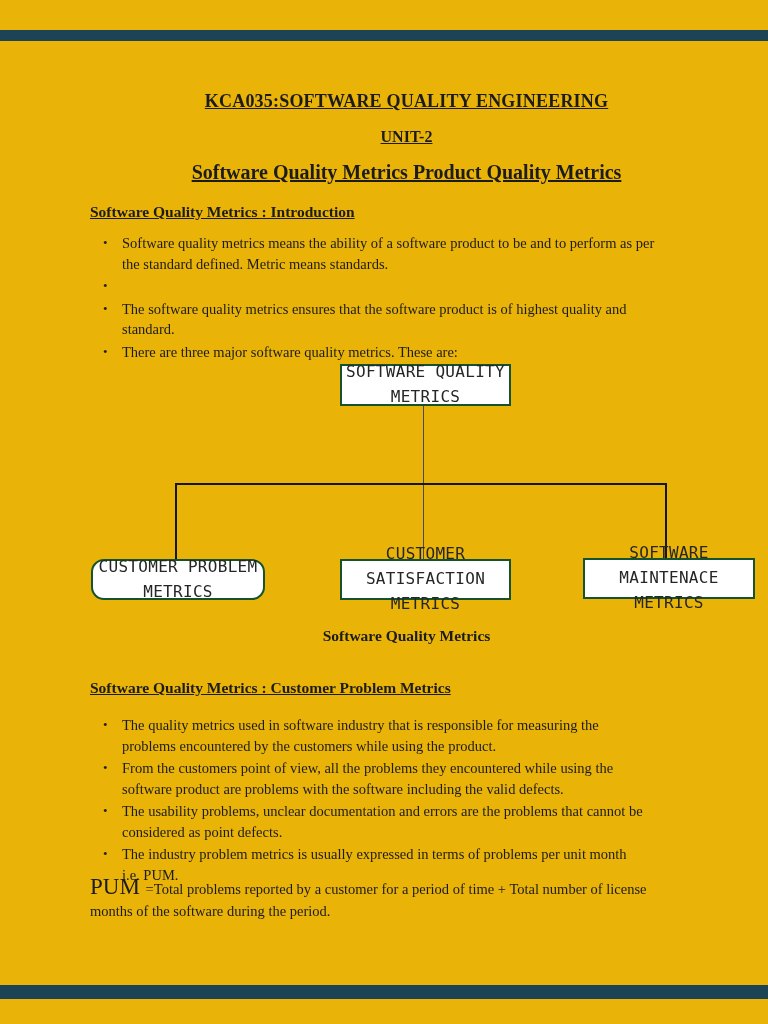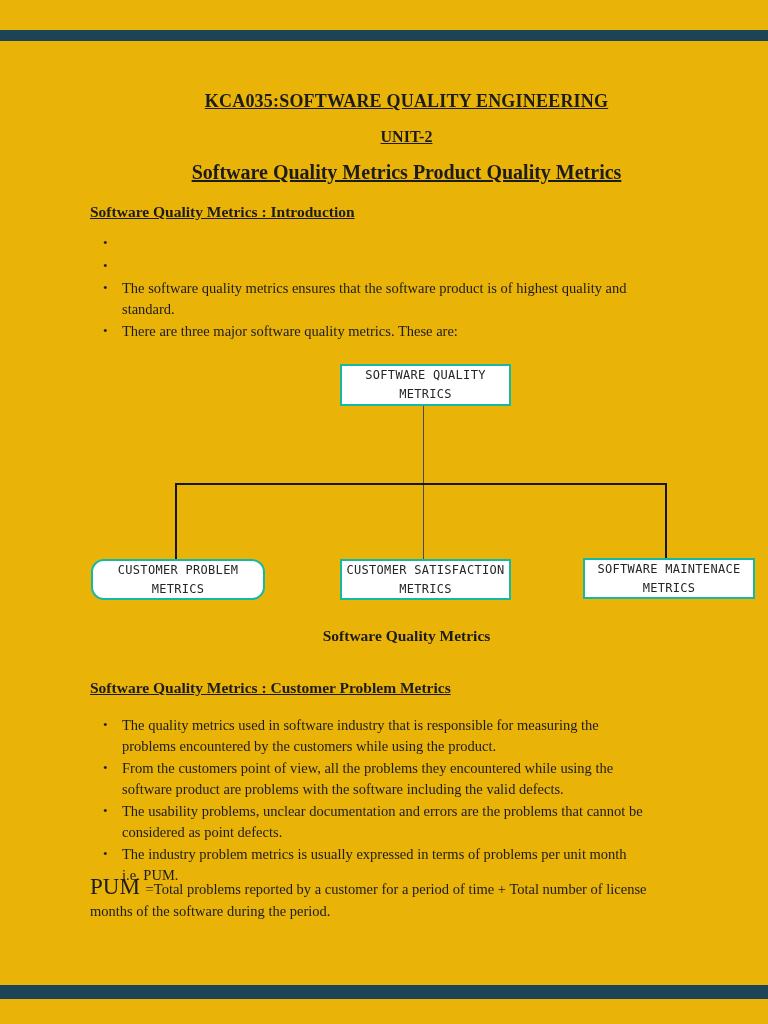--- a/index.html
+++ b/index.html
@@ -26,23 +26,23 @@
   ul.bullets { list-style:none; margin:0; padding:0; }
   ul.bullets li { display:flex; align-items:flex-start; margin:0 0 2px 0; min-height:20.5px; }
   .marker { flex:none; width:32px; padding-left:13px; box-sizing:border-box;
             font-size:13px; line-height:20.5px; }
   .btext  { white-space:pre-line; font-size:14.5px; line-height:20.5px; }
   .ul-intro   { top:233px; }
   .ul-problem { top:715px; }
 
   .diagram { position:absolute; inset:0; }
   .dbox {
-    position:absolute; border:2px solid #14b8a6; background:#fff;
+    position:absolute; border:2px solid #14532d; background:#fff;
     display:flex; align-items:center; justify-content:center; text-align:center;
-    font-family:"DejaVu Sans Mono", monospace; font-size:12px; line-height:1.55;
+    font-family:"DejaVu Sans Mono", monospace; font-size:16px; line-height:1.55;
     white-space:pre-line; color:#262626; letter-spacing:0.3px;
   }
   .dbox.root   { left:340px; top:364px; width:167px; height:38px; }
   .dbox.child0 { left:91px;  top:559px; width:170px; height:37px;border-radius:13px; }
   .dbox.child1 { left:340px; top:559px; width:167px; height:37px; }
   .dbox.child2 { left:583px; top:558px; width:168px; height:37px; }
   .dline { position:absolute; background:#161616; }
   .v-center { left:423px; top:404px; width:1px;  height:155px; background:#4a4a4a; }
   .h-main   { left:175px; top:483px; width:492px; height:2px;  }
   .v-left   { left:175px; top:484px; width:2px;  height:75px;  }
@@ -63,20 +63,22 @@
 
   <div class="abs center title1">KCA035:SOFTWARE QUALITY ENGINEERING</div>
   <div class="abs center title2">UNIT-2</div>
   <div class="abs center title3">Software Quality Metrics Product Quality Metrics</div>
 
   <div class="abs heading h-intro">Software Quality Metrics : Introduction</div>
 
   <ul class="abs bullets ul-intro">
     <li>
       <span class="marker">•</span>
+      <span class="btext">Software quality metrics means the ability of a software product to be and to perform as per
+the standard defined. Metric means standards.</span>
     </li>
     <li>
       <span class="marker">•</span>
       <span class="btext"></span>
     </li>
     <li>
       <span class="marker">•</span>
       <span class="btext">The software quality metrics ensures that the software product is of highest quality and
 standard.</span>
     </li>

